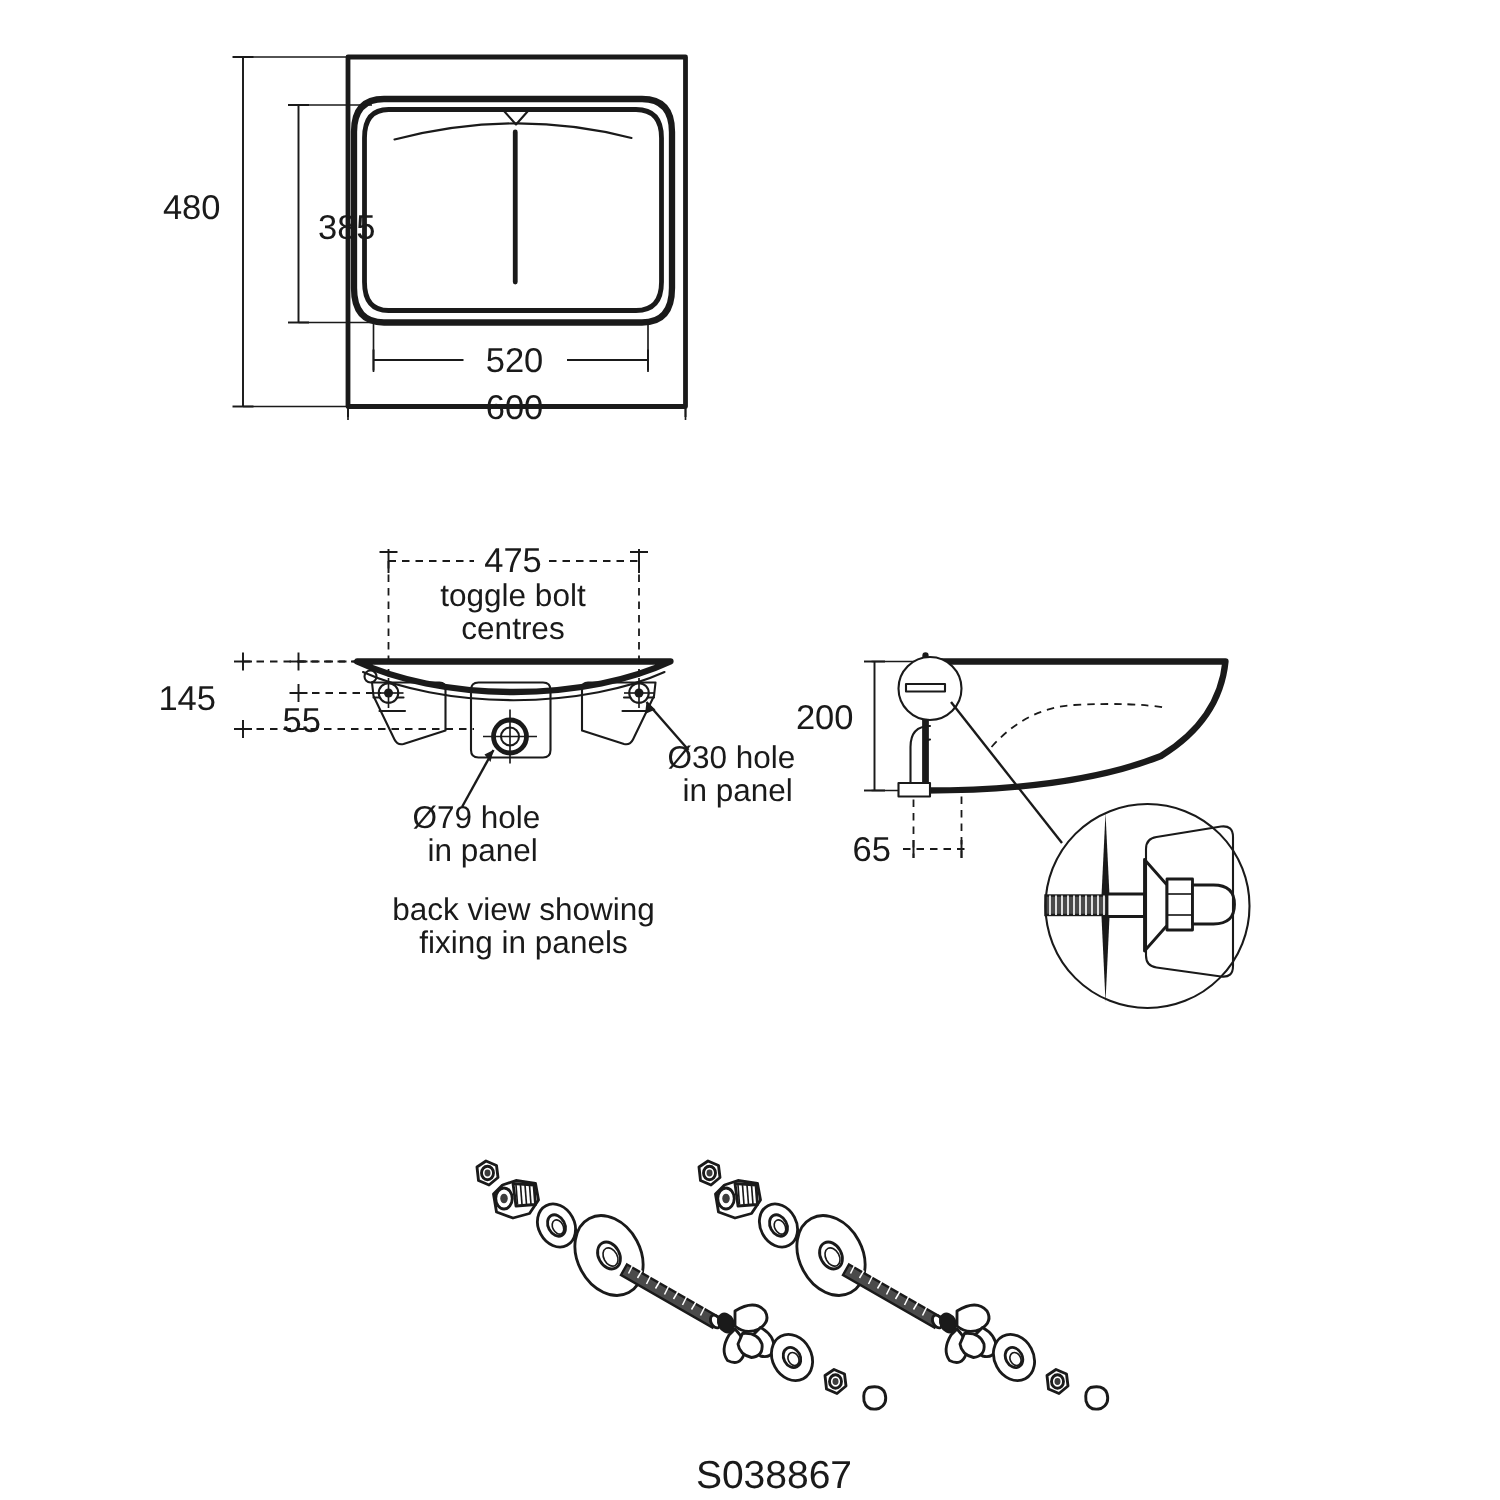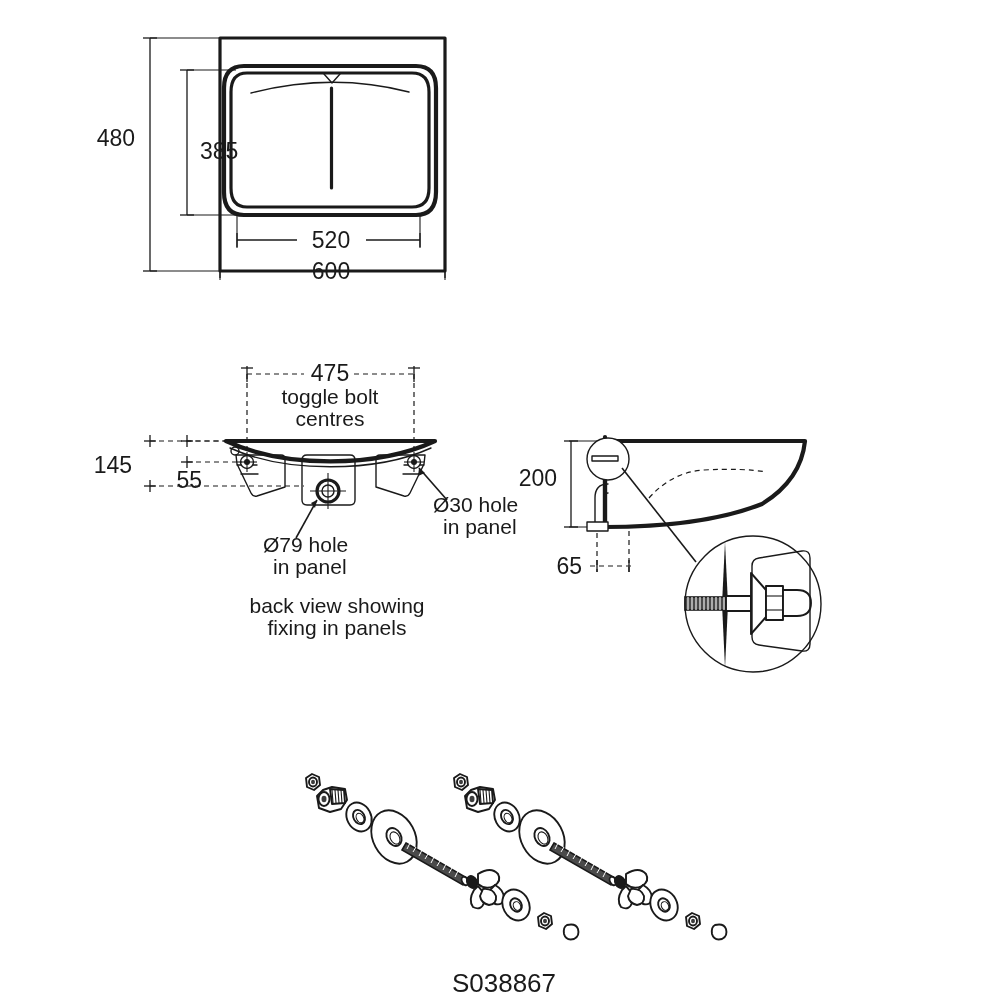--- a/index.html
+++ b/index.html
@@ -11,21 +11,21 @@
   body {
     width: 1000px;
     height: 1000px;
     font-family: "Liberation Sans", sans-serif;
     color: #1a1a1a;
     overflow: hidden;
     position: relative;
   }
   #sheet {
     position: absolute;
-    left: 4px;
+    left: 16px;
     top: 0;
     width: 807px;
     height: 1000px;
   }
   svg text {
     font-family: "Liberation Sans", sans-serif;
     fill: #1a1a1a;
   }
   .dim-txt   { font-size: 23px; }
   .note-txt  { font-size: 21px; }

